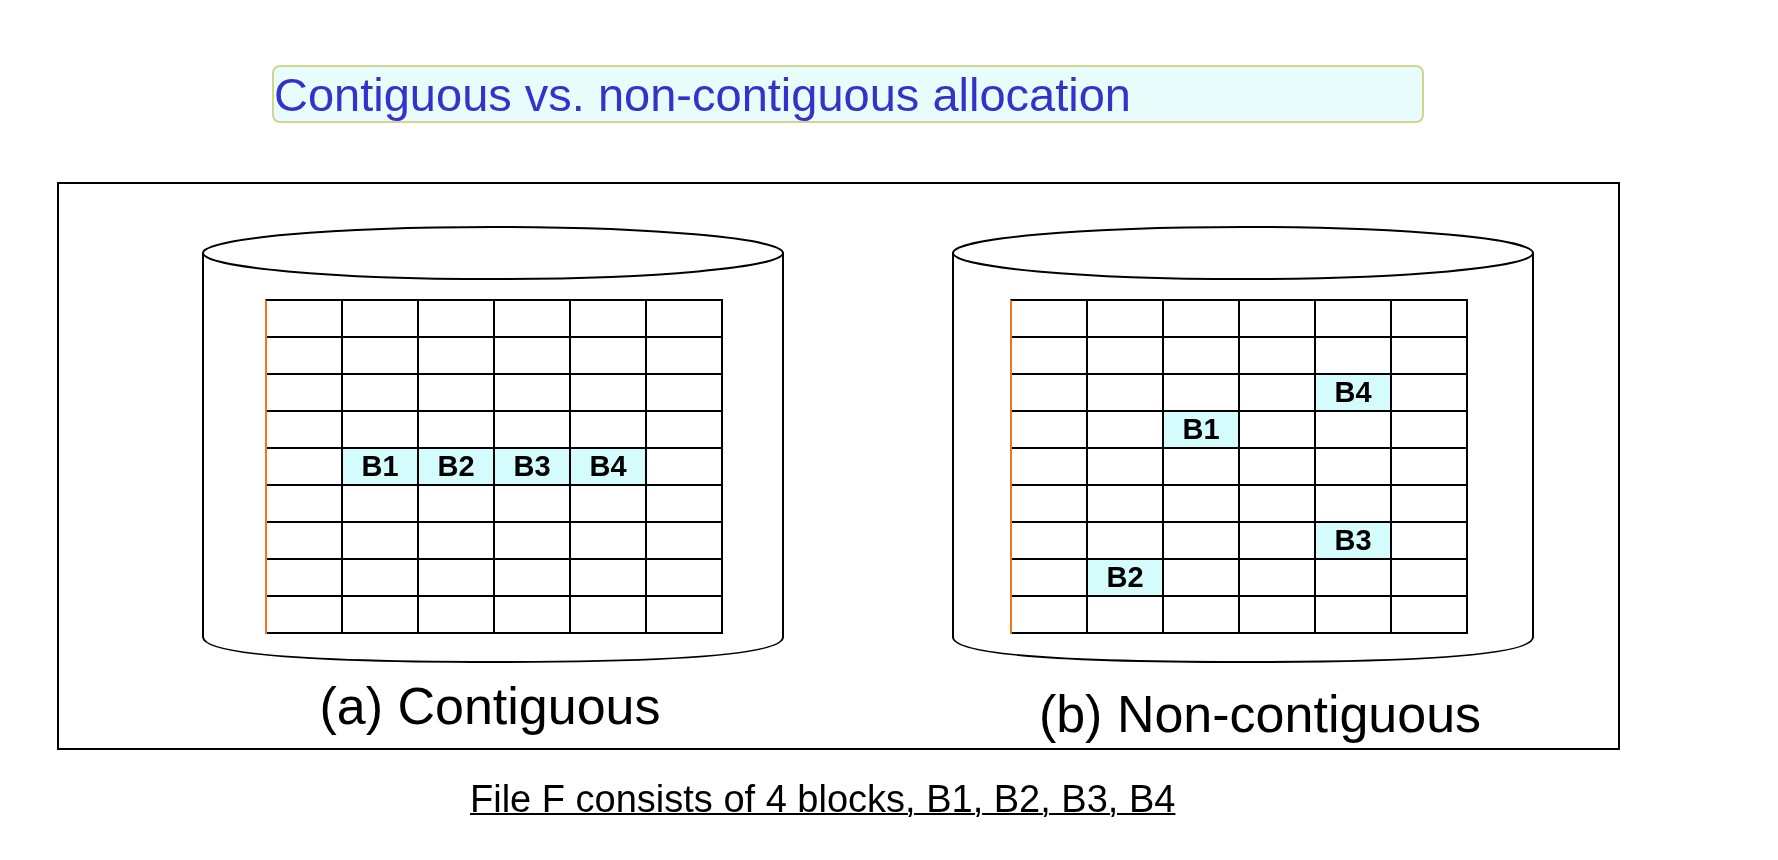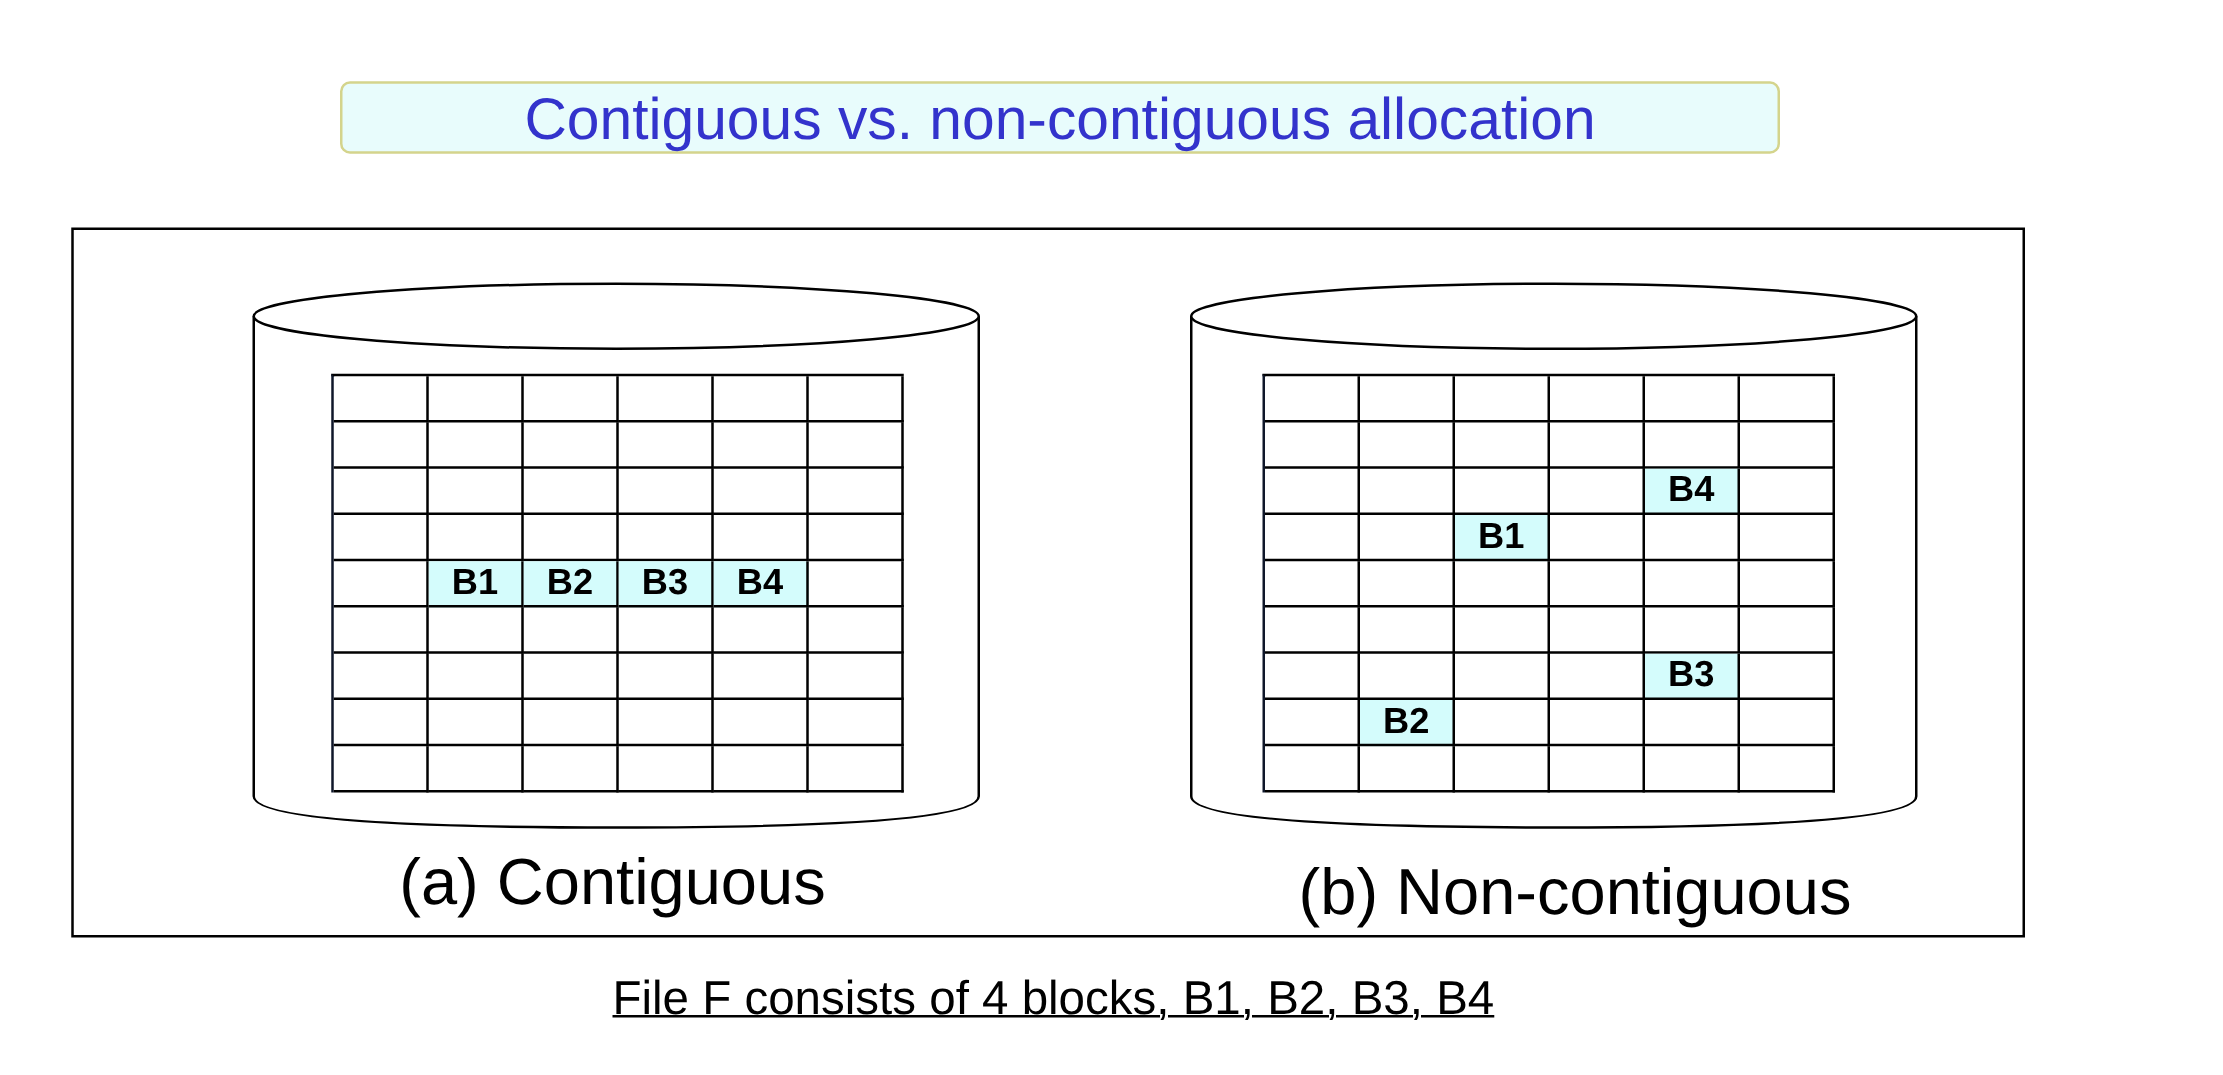--- a/index.html
+++ b/index.html
@@ -1,45 +1,45 @@
 <!DOCTYPE html>
 <html><head>
 <meta charset="utf-8">
 <style>
   html, body { margin:0; padding:0; background:#ffffff; }
   body { width:1778px; height:860px; position:relative; overflow:hidden; font-family:"Liberation Sans", sans-serif; }
   .title-box {
     position:absolute; left:272px; top:65px; width:1152px; height:58px;
     background:#e8fcfc; border:2px solid #d4d48c; border-radius:8px; box-sizing:border-box;
-    display:flex; align-items:center; justify-content:center;
+    display:flex; align-items:center; justify-content:flex-start;
   }
   .title-text { color:#3333cc; font-size:47px; line-height:1; white-space:nowrap; }
   .frame {
     position:absolute; left:57px; top:182px; width:1563px; height:568px;
     border:2px solid #000; box-sizing:border-box;
   }
   .cyl { position:absolute; }
   .grid {
     position:absolute; display:grid;
     grid-template-columns: repeat(6, 76px);
     grid-template-rows: repeat(9, 37px);
-    border-left:2px solid #0f172a; border-top:2px solid #000;
+    border-left:2px solid #f97316; border-top:2px solid #000;
   }
   .cell {
     border-right:2px solid #000; border-bottom:2px solid #000;
     display:flex; align-items:center; justify-content:center;
     font-weight:bold; font-size:29px; color:#000; box-sizing:border-box;
   }
   .cell.filled { background:#d4fcfc; }
   .caption {
     position:absolute; font-size:52px; color:#000; white-space:nowrap; line-height:1;
     transform:translateX(-50%);
   }
   .footnote {
-    position:absolute; left:490px; top:780px; font-size:38px; color:#000;
+    position:absolute; left:470px; top:780px; font-size:38px; color:#000;
     text-decoration:underline; text-decoration-thickness:2px; white-space:nowrap; line-height:1;
   }
 </style>
 </head>
 <body>
 
 <div class="title-box">
   <span class="title-text">Contiguous vs. non-contiguous allocation</span>
 </div>
 

